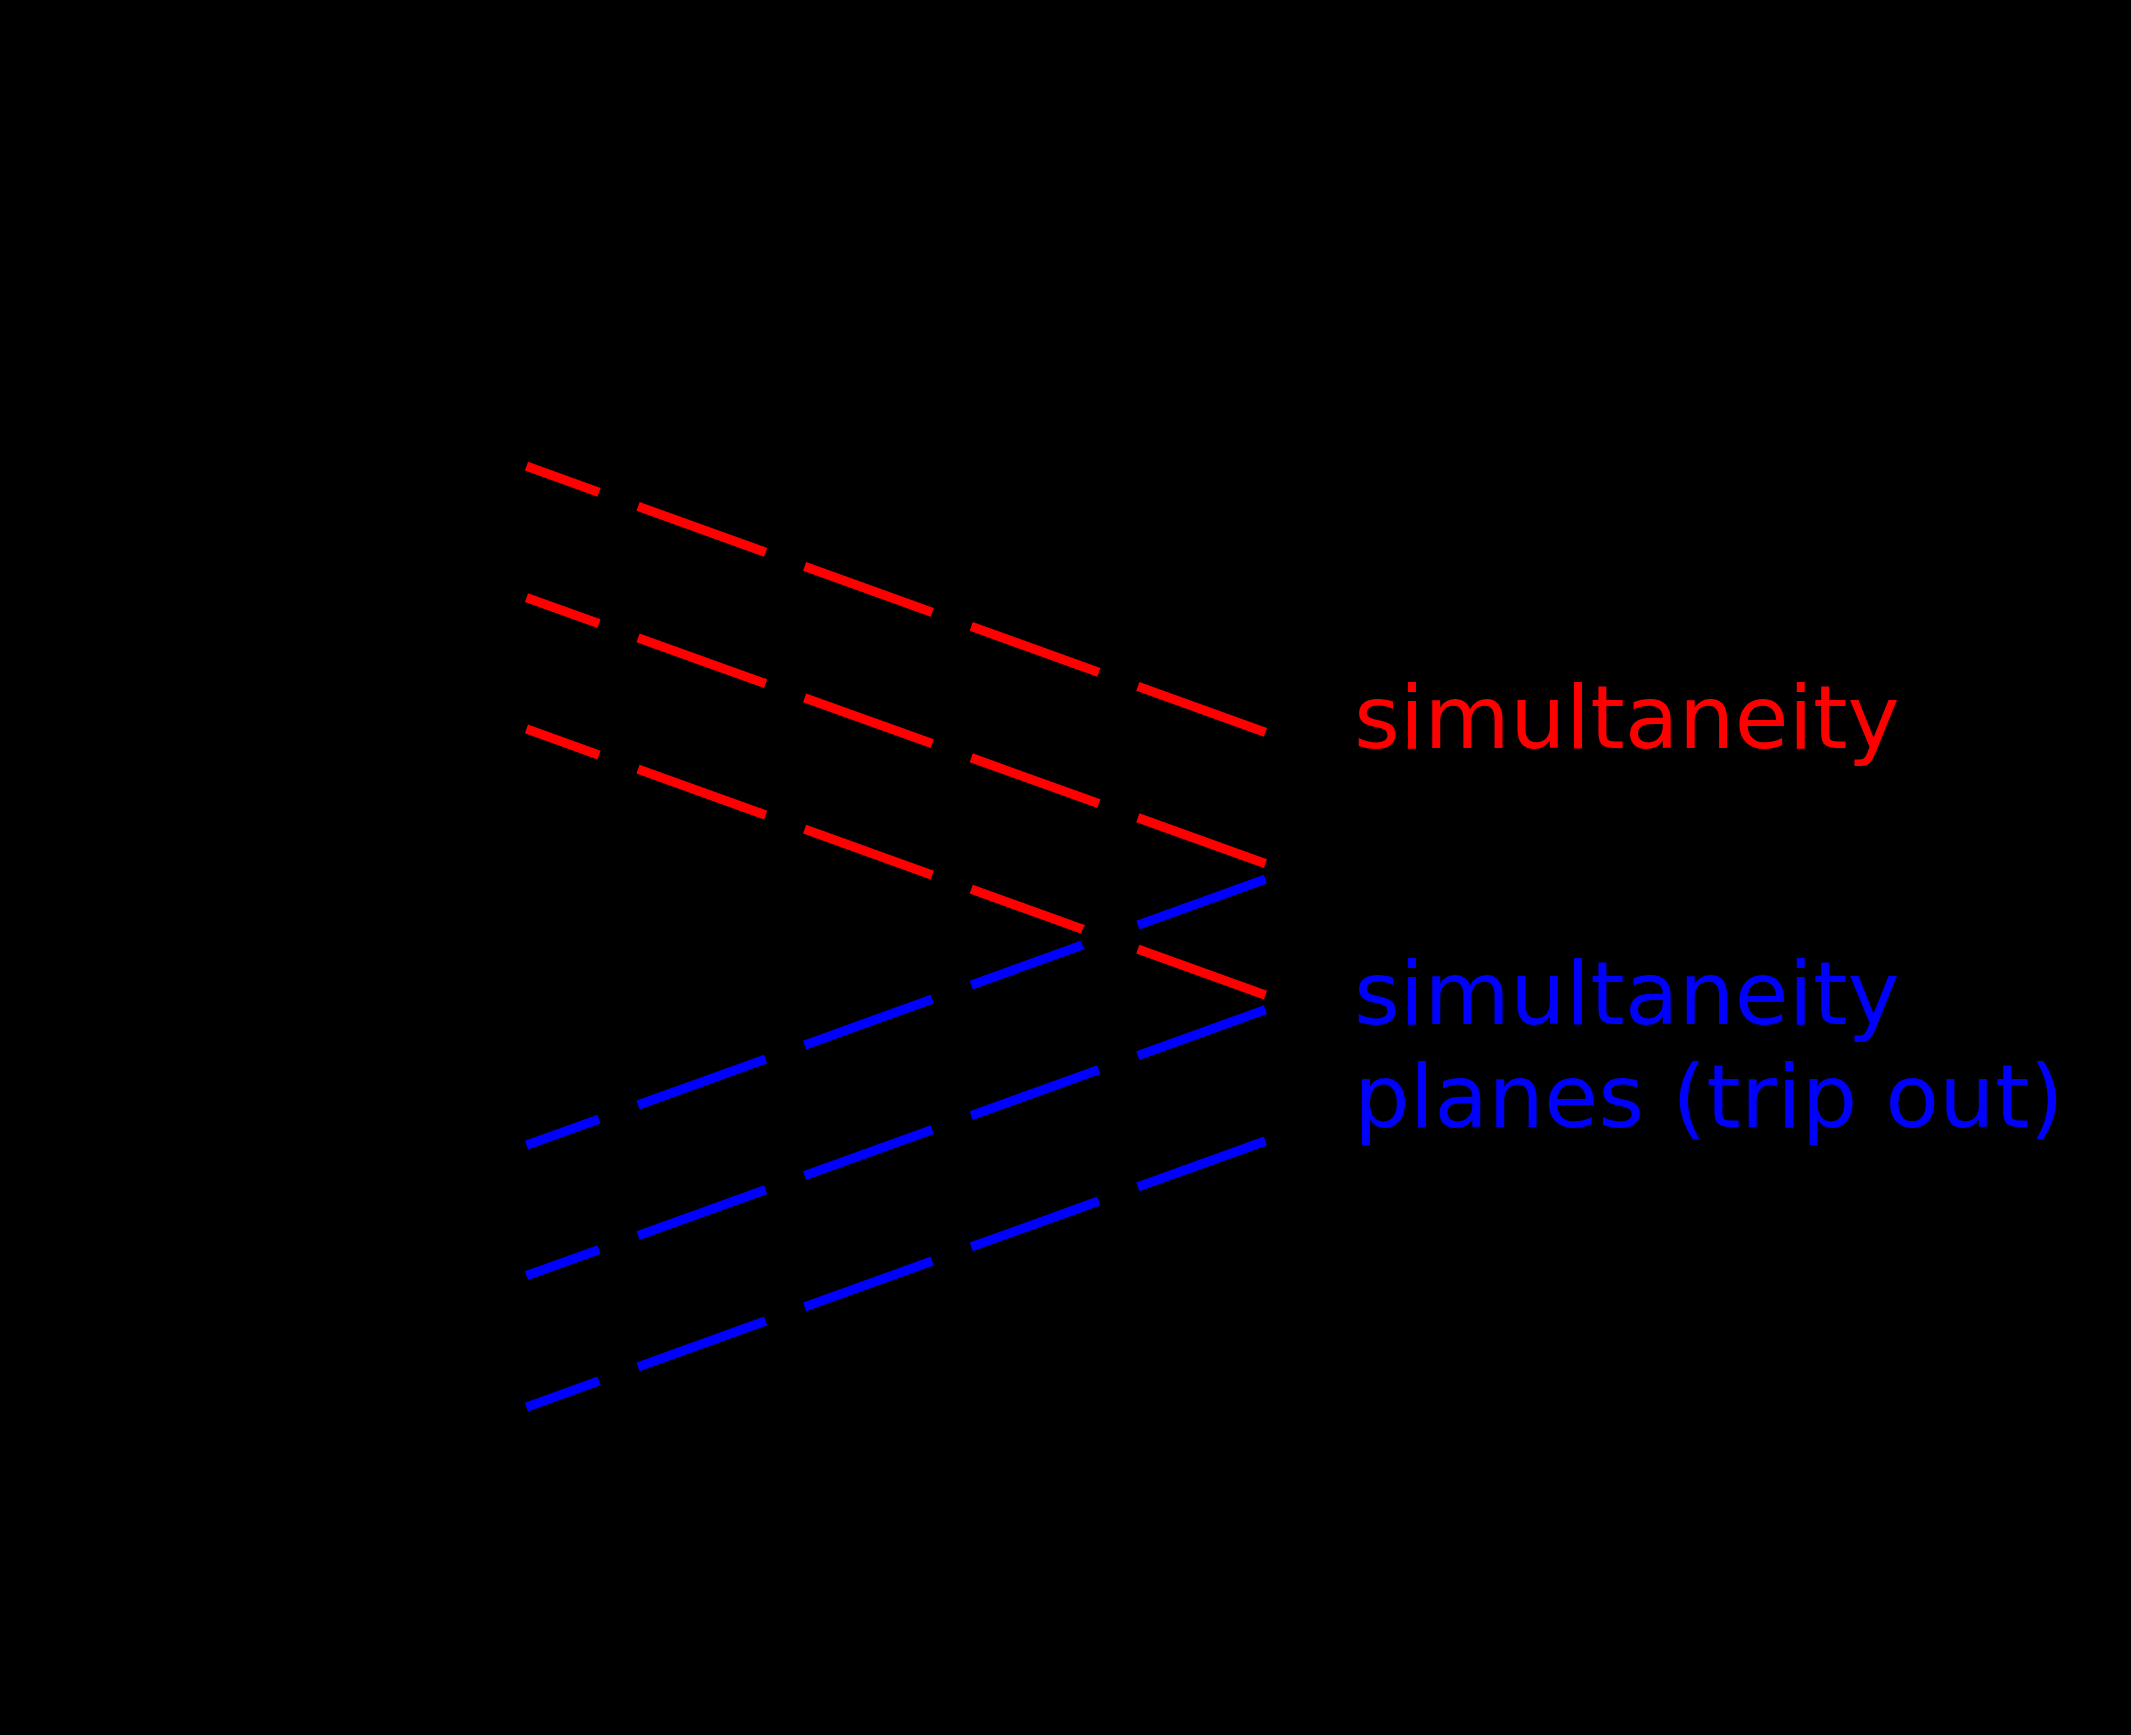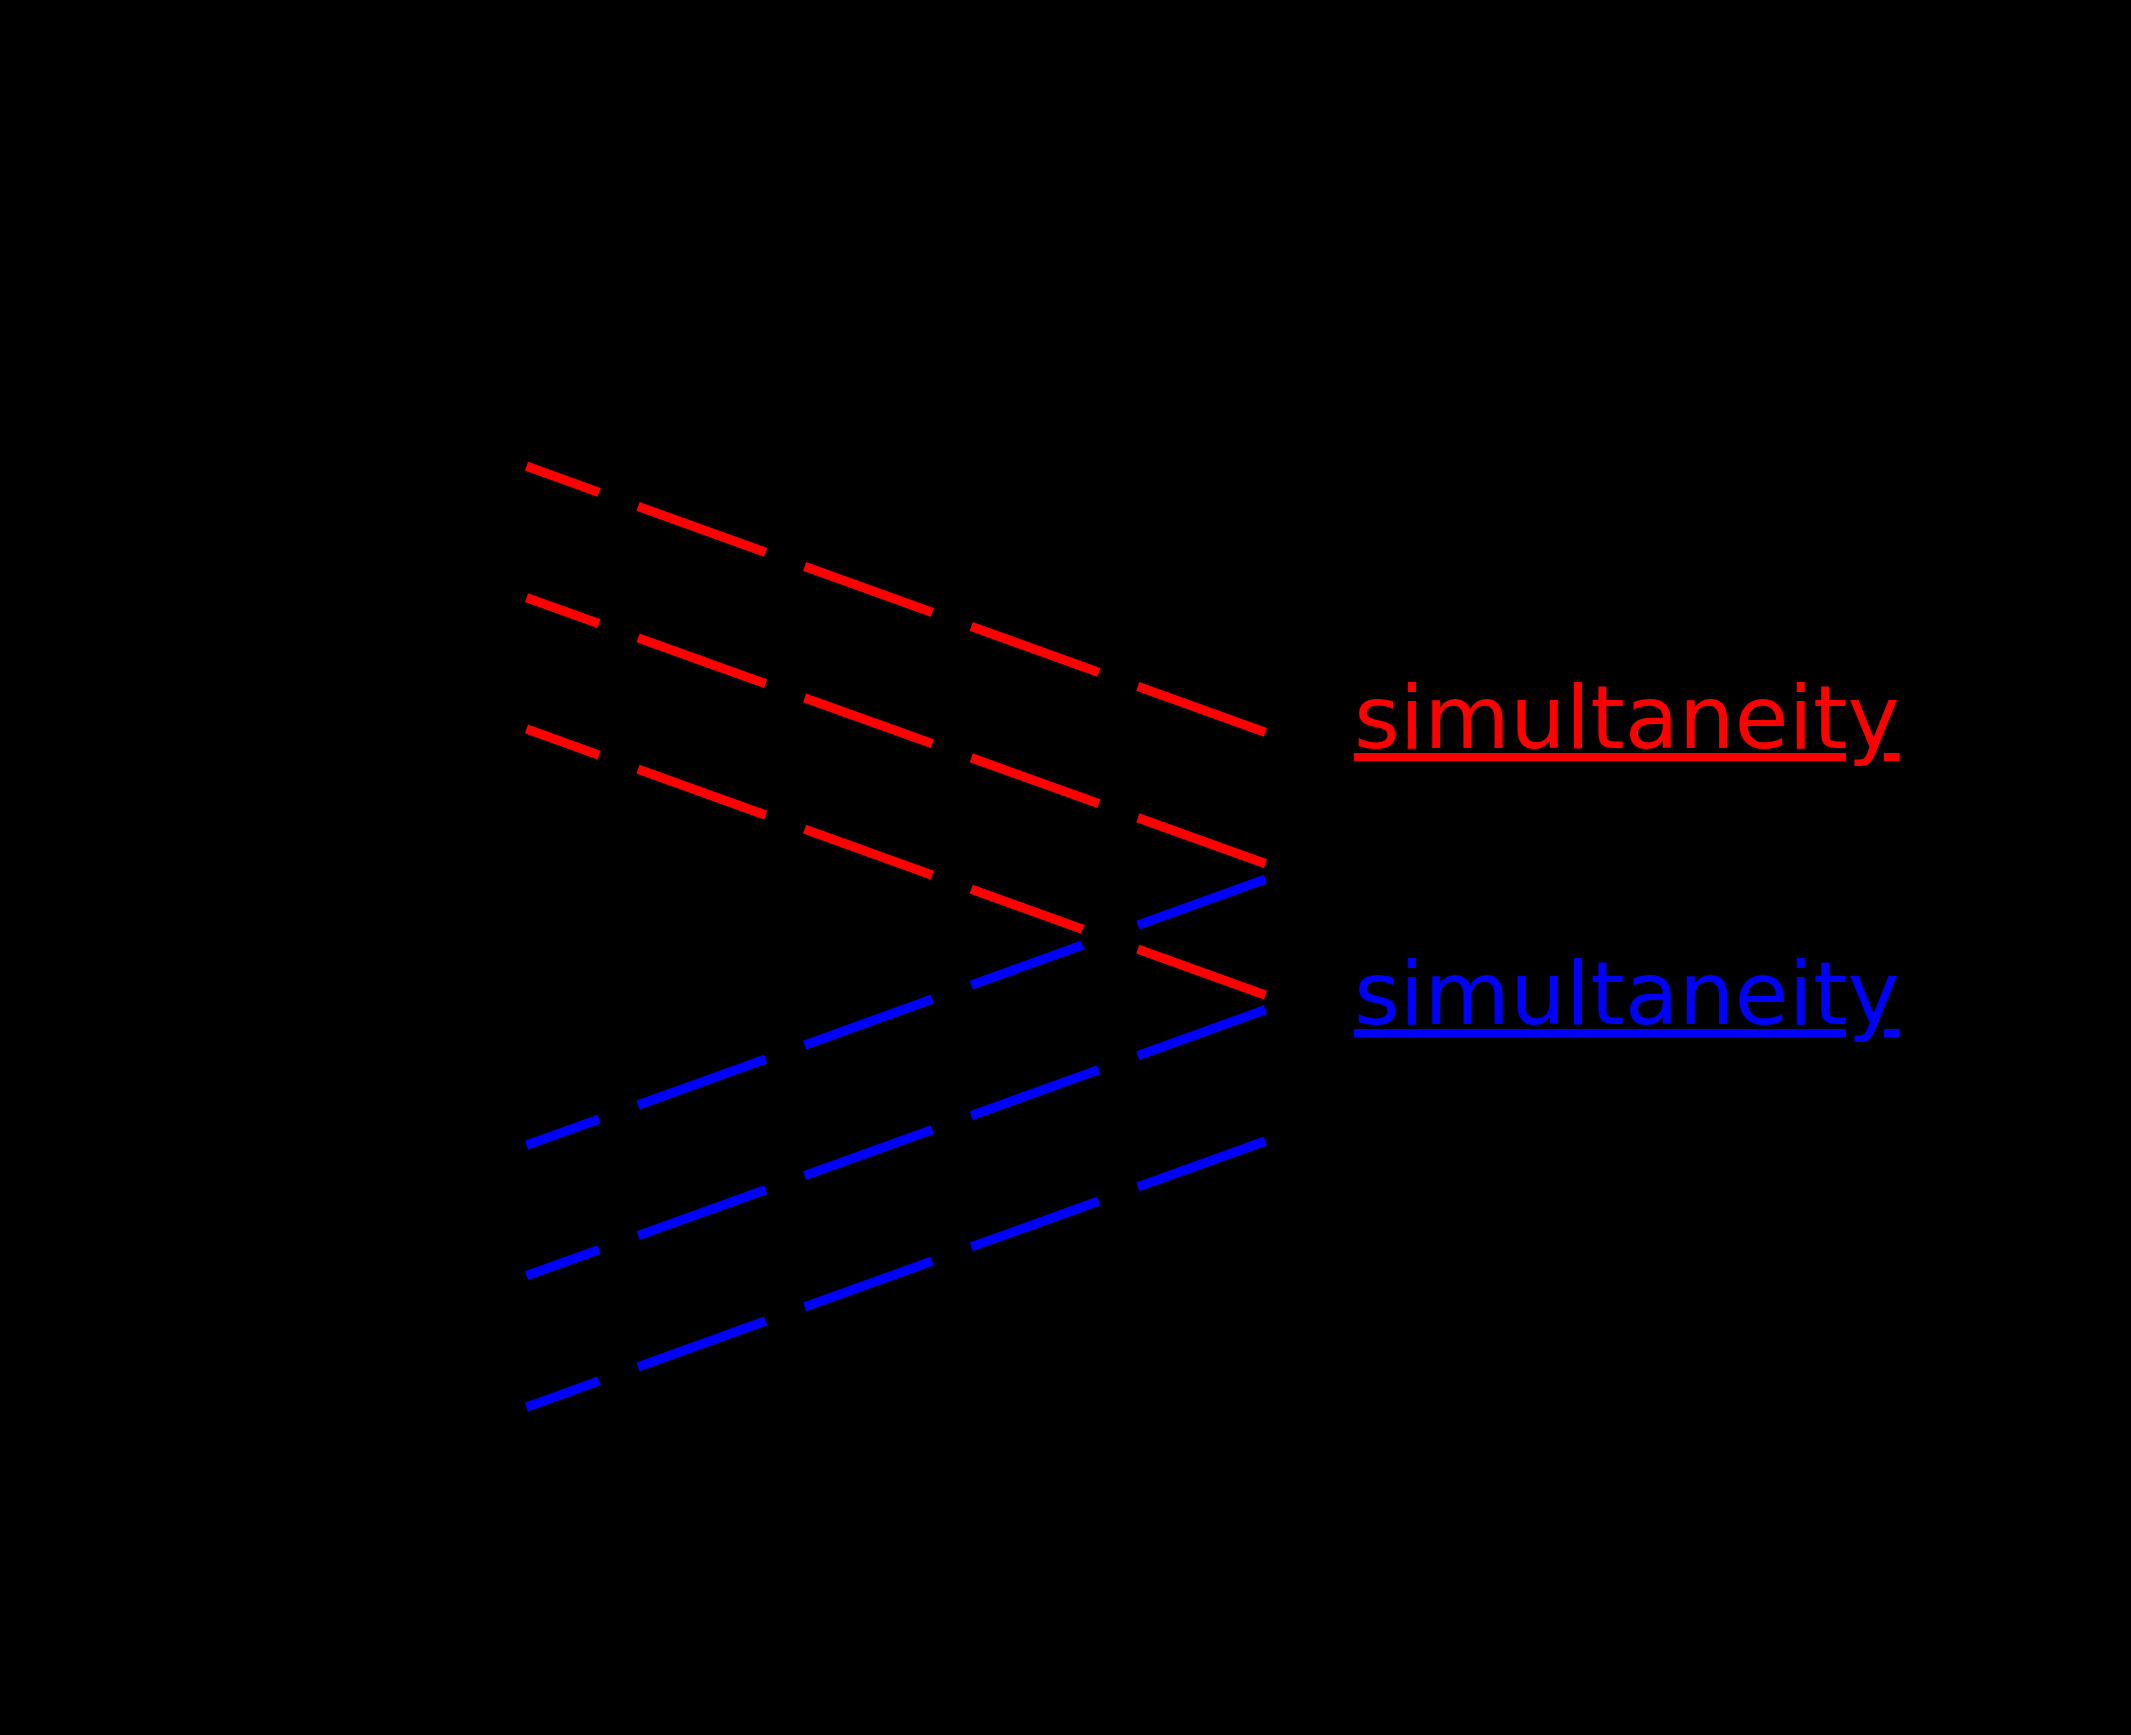--- a/index.html
+++ b/index.html
@@ -23,21 +23,20 @@
   }
   .label {
     position: absolute;
     font-size: 88px;
     line-height: 103px;
     letter-spacing: 0;
     white-space: nowrap;
   }
   .label span {
     display: block;
-    text-decoration: underline;
   }
 </style>
 </head>
 <body style="background: rgb(0, 0, 0);">
 
 <svg id="diagram-svg" xmlns="http://www.w3.org/2000/svg" viewBox="0 0 2515 2048">
     <line x1="621" y1="550" x2="1493" y2="864" stroke="#ff0000" stroke-width="11" stroke-dasharray="160 48.9" stroke-dashoffset="69" stroke-linecap="butt"></line>
     <line x1="621" y1="705" x2="1493" y2="1019" stroke="#ff0000" stroke-width="11" stroke-dasharray="160 48.9" stroke-dashoffset="69" stroke-linecap="butt"></line>
     <line x1="621" y1="860" x2="1493" y2="1174" stroke="#ff0000" stroke-width="11" stroke-dasharray="160 48.9" stroke-dashoffset="69" stroke-linecap="butt"></line>
     <line x1="621" y1="1351" x2="1493" y2="1037" stroke="#0000ff" stroke-width="11" stroke-dasharray="160 48.9" stroke-dashoffset="69" stroke-linecap="butt"></line>
@@ -45,14 +44,15 @@
     <line x1="621" y1="1660" x2="1493" y2="1346" stroke="#0000ff" stroke-width="11" stroke-dasharray="160 48.9" stroke-dashoffset="69" stroke-linecap="butt"></line>
     <circle cx="1298" cy="1106" r="23" fill="#000000"></circle>
   </svg>
 
 <div class="label" style="left: 1354px; top: 666px; color: rgb(255, 0, 0);">
   <span>simultaneity</span>
 </div>
 
 <div class="label" style="left: 1354px; top: 942px; color: rgb(0, 0, 255);">
   <span>simultaneity</span>
+  <span>planes (trip out)</span>
 </div>
 
 
 </body></html>

